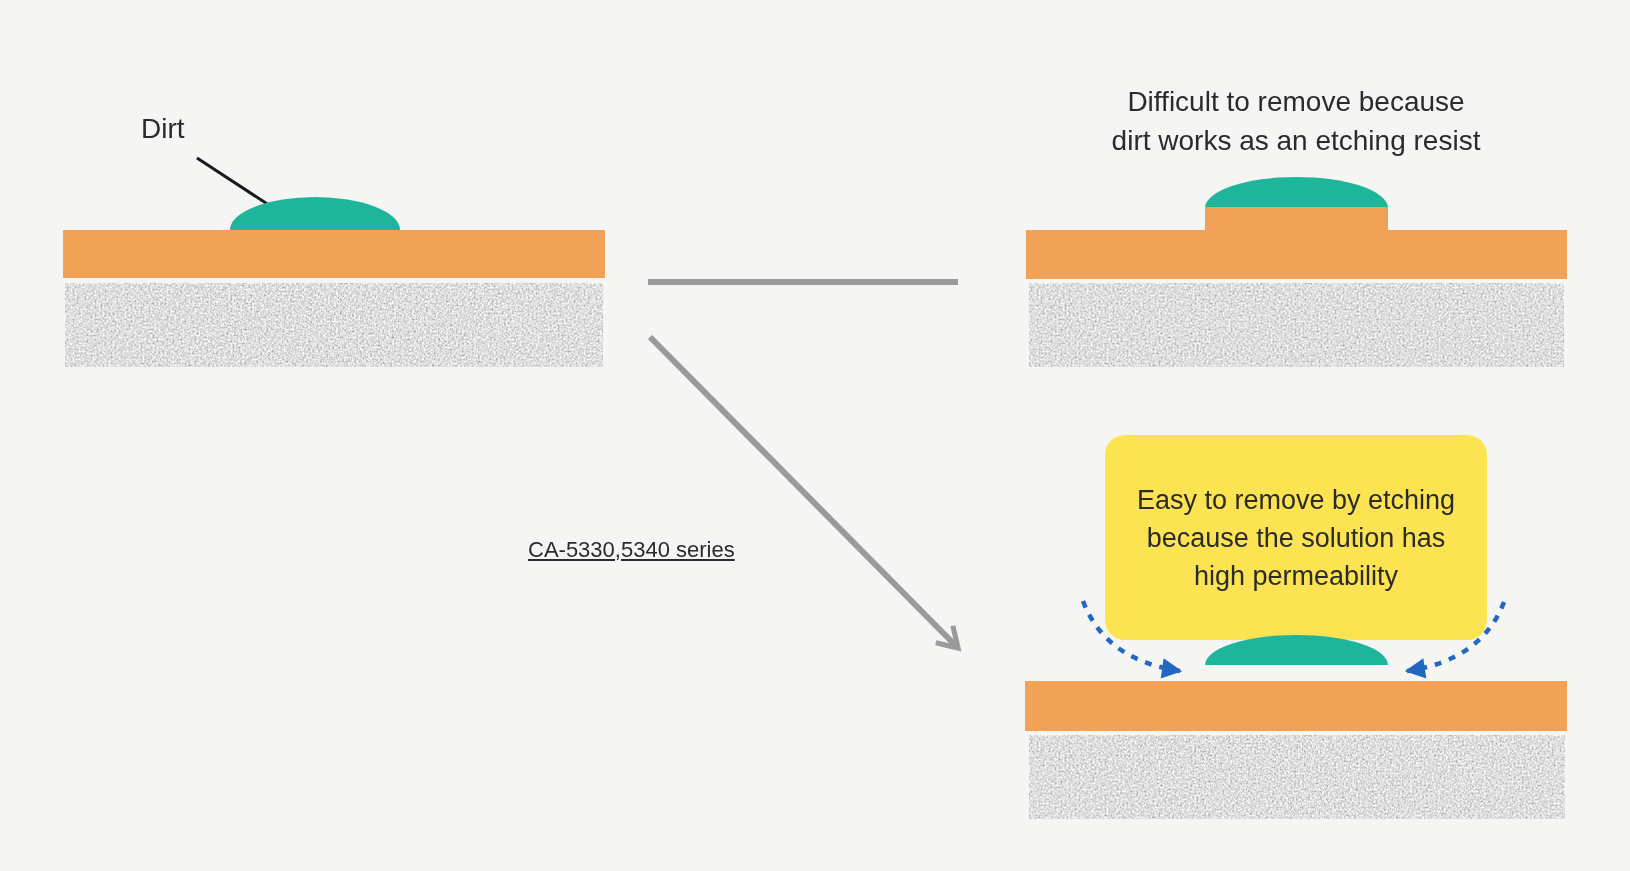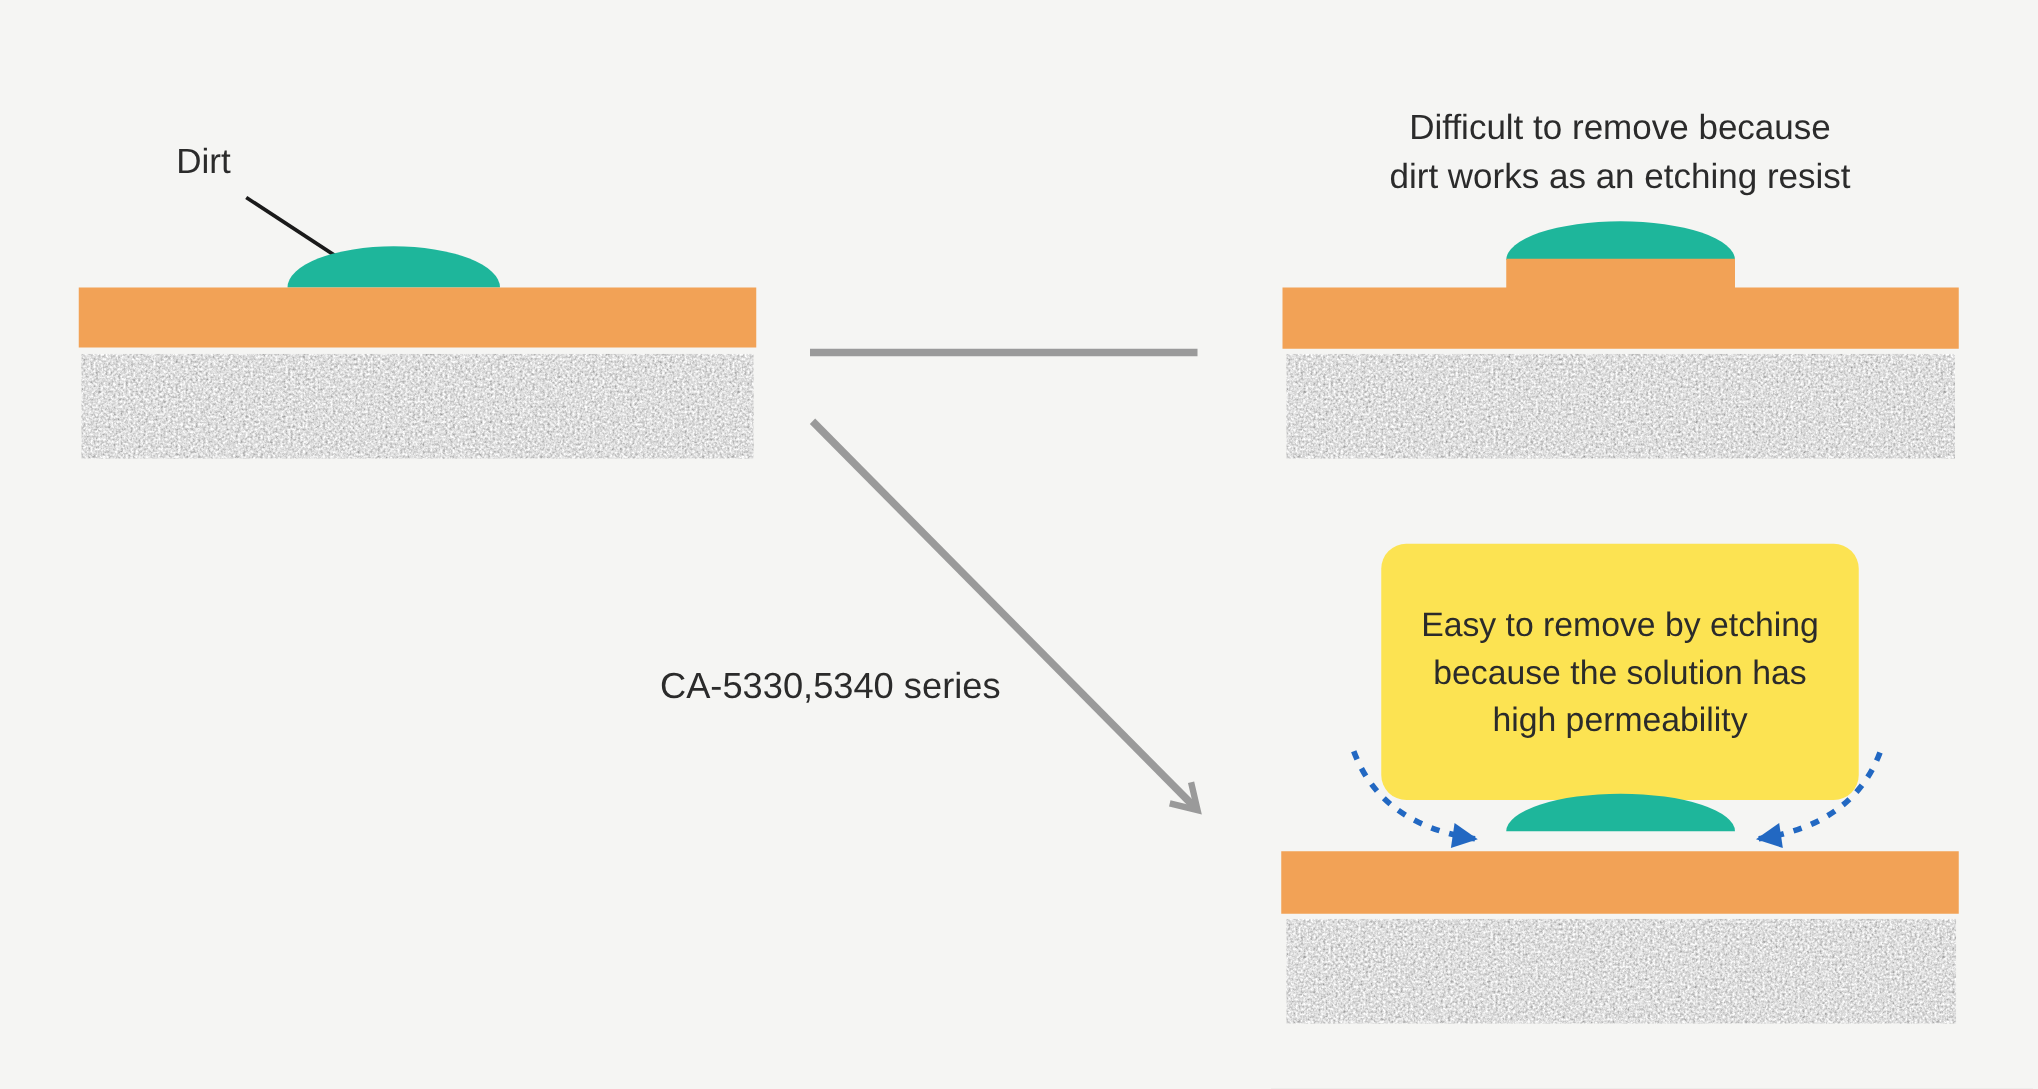--- a/index.html
+++ b/index.html
@@ -21,21 +21,21 @@
   .substrate svg{display:block; width:100%; height:100%;}
   .substrate-start{left:65px; top:283px; width:538px; height:84px;}
   
   .conventional-label{left:652px; top:171px; width:320px;}
   .difficult-caption{left:1046px; top:82px; width:500px;}
   .dome-top{left:1205px; top:177px; width:183px; height:31px;}
   .pedestal{left:1205px; top:207px; width:183px; height:25px; background:var(--layer-orange);}
   .orange-top{left:1026px; top:230px; width:541px; height:49px;}
   .substrate-top{left:1029px; top:283px; width:535px; height:84px;}
   
-  .series-label{left:528px; top:530px; font-size:29px;}
+  .series-label{left:528px; top:530px; font-size:22px;text-decoration:underline;}
   .callout{
     left:1105px; top:435px; width:382px; height:205px;
     background:var(--callout-yellow); border-radius:20px;
     display:flex; align-items:center; justify-content:center;
     font-size:27px; line-height:38px; text-align:center;
   }
   .dome-bottom{left:1205px; top:635px; width:183px; height:30px;}
   .orange-bottom{left:1025px; top:681px; width:542px; height:50px;}
   .substrate-bottom{left:1029px; top:735px; width:536px; height:84px;}
   

